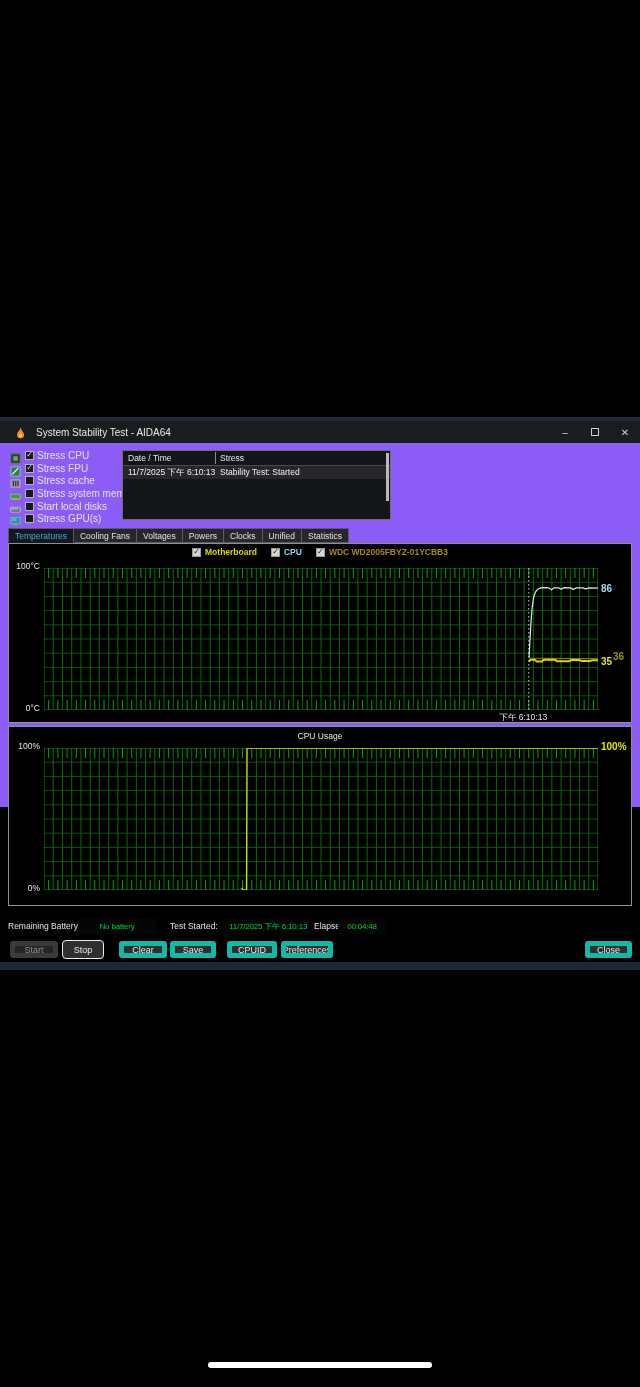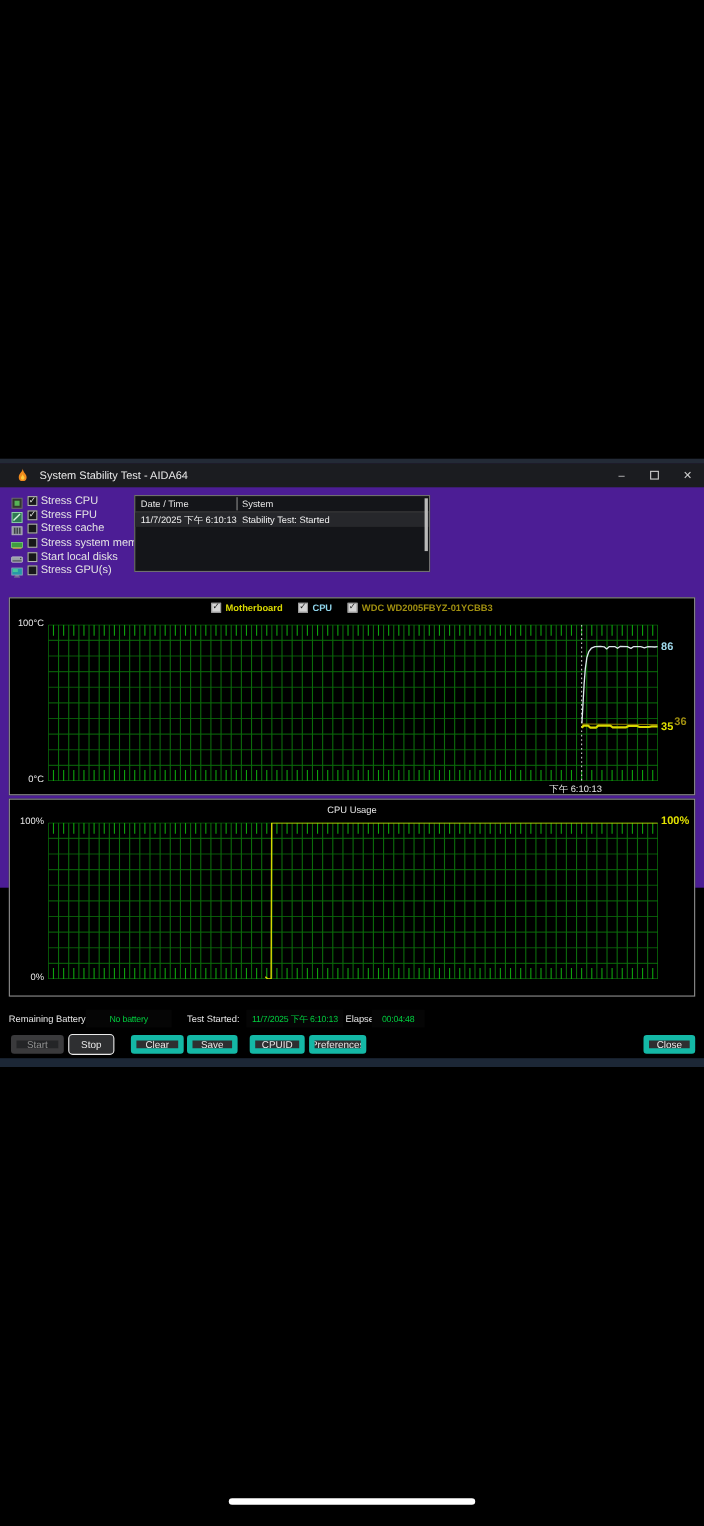--- a/index.html
+++ b/index.html
@@ -4,21 +4,21 @@
 <style>
   * { margin:0; padding:0; box-sizing:border-box; }
   html,body { background:#000; }
   body { font-family:"Liberation Sans", sans-serif; -webkit-font-smoothing:antialiased; }
   .phone { position:relative; width:640px; height:1387px; background:#000; overflow:hidden; }
 
   .desktop-strip { position:absolute; left:0; top:417px; width:640px; height:4px; background:#232a36; }
   .taskbar-strip { position:absolute; left:0; top:962px; width:640px; height:8px; background:#1c2736; }
   .home-indicator { position:absolute; left:208px; top:1362px; width:224px; height:6px; border-radius:3px; background:#ffffff; }
 
-  .window { position:absolute; left:0; top:421px; width:640px; height:386px; background:#4c1d95; }
+  .window { position:absolute; left:0; top:421px; width:640px; height:386px; background:#8b5cf6; }
   .titlebar { position:absolute; left:0; top:0; width:640px; height:22px; background:#1b1c20; display:flex; align-items:center; }
   .titlebar .flame { margin-left:14px; width:13px; height:13px; display:inline-block; }
   .titlebar .title { margin-left:9px; color:#e8e8e8; font-size:10px; }
   .win-controls { position:absolute; right:0; top:0; height:22px; display:flex; align-items:center; }
   .win-btn { width:30px; height:22px; display:flex; align-items:center; justify-content:center; color:#cfcfcf; font-size:10px; cursor:default; }
   .win-btn .maxbox { width:8px; height:8px; border:1px solid #cfcfcf; display:inline-block; }
 
   .content { position:absolute; left:0; top:22px; width:640px; height:519px; }
 
   
@@ -148,31 +148,40 @@
               </svg></span>
             <span class="cb"></span>
             <span class="lbl">Stress GPU(s)</span>
           </div>
         </div>
 
       <div class="log-table">
         <div class="log-header">
           <span class="col1">Date / Time</span>
           <span class="divider"></span>
-          <span class="col2">System</span>
+          <span class="col2">Stress</span>
         </div>
         <div id="log-rows">
             <div class="log-row">
               <span class="c1">11/7/2025 下午 6:10:13</span>
               <span class="c2">Stability Test: Started</span>
             </div>
           </div>
         <div class="log-scrollbar"></div>
       </div>
 
+      <div class="tabbar" id="tabbar">
+          <div class="tab selected">Temperatures</div>
+          <div class="tab">Cooling Fans</div>
+          <div class="tab">Voltages</div>
+          <div class="tab">Powers</div>
+          <div class="tab">Clocks</div>
+          <div class="tab">Unified</div>
+          <div class="tab">Statistics</div>
+        </div>
 
       <div class="panel panel-temp">
         <div class="legend" id="temp-legend">
             <span class="legend-item">
               <span class="cb">✓</span>
               <span class="lname" style="color: rgb(217, 217, 0);">Motherboard</span>
             </span>
             <span class="legend-item">
               <span class="cb">✓</span>
               <span class="lname" style="color: rgb(143, 212, 234);">CPU</span>

